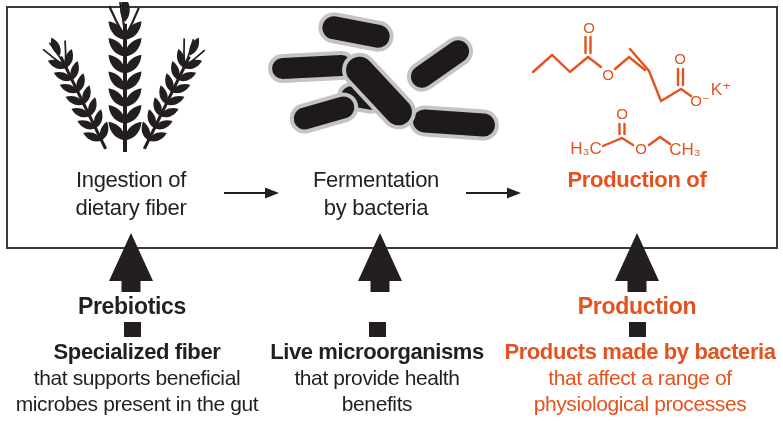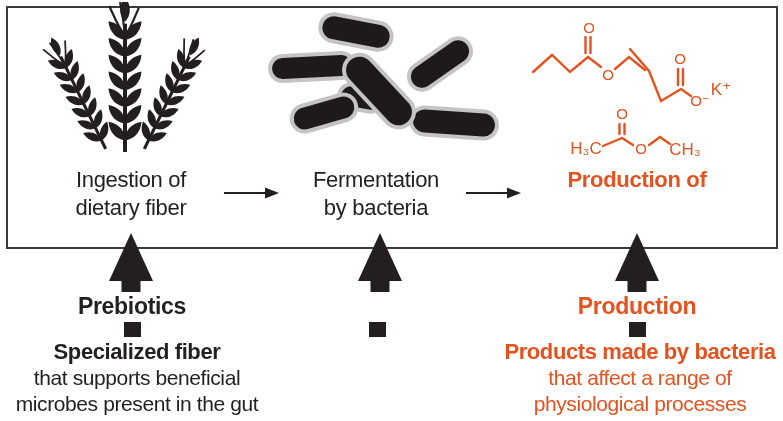--- a/index.html
+++ b/index.html
@@ -149,19 +149,24 @@
 
   <div class="dash-square" style="left:124px;"></div>
   <div class="dash-square" style="left:369px;"></div>
   <div class="dash-square" style="left:629px;"></div>
 
   <div class="desc" style="left:-13px;">
     <div class="boldline">Specialized fiber</div>
     <div>that supports beneficial</div>
     <div>microbes present in the gut</div>
   </div>
+  <div class="desc" style="left:227px;">
+    <div class="boldline">Live microorganisms</div>
+    <div>that provide health</div>
+    <div>benefits</div>
+  </div>
   <div class="desc accent" style="left:490px;">
     <div class="boldline">Products made by bacteria</div>
     <div>that affect a range of</div>
     <div>physiological processes</div>
   </div>
 
 </div>
 
 </body></html>

